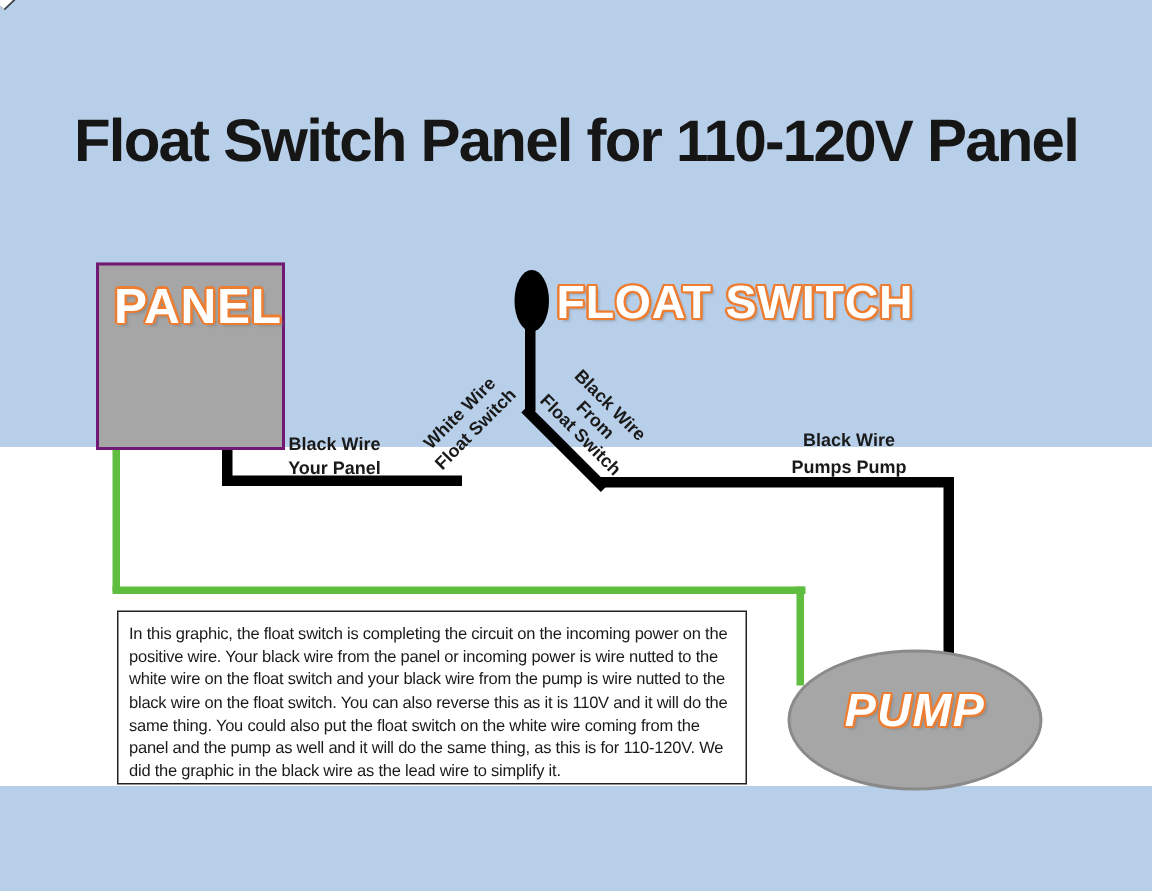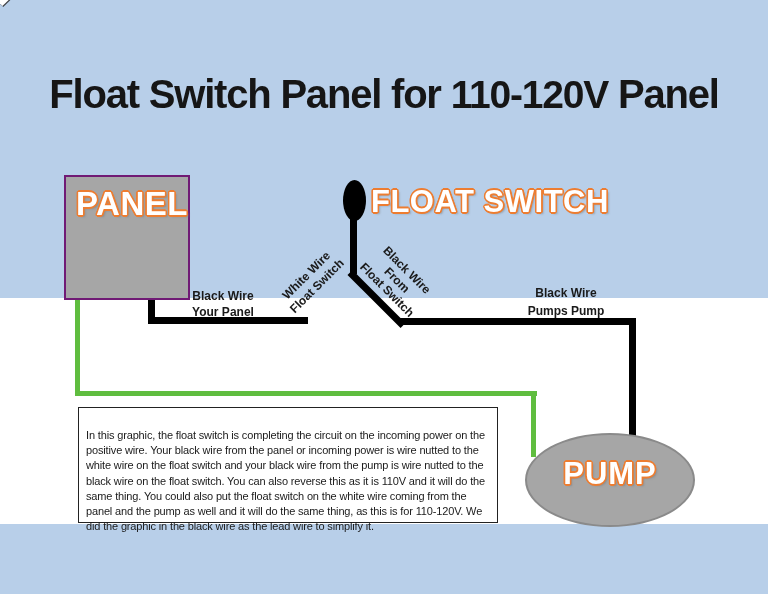--- a/index.html
+++ b/index.html
@@ -44,21 +44,21 @@
     position:absolute;left:343px;top:180px;width:23px;height:41px;
     border-radius:50%;background:var(--wire-black,#000);
   }
   .float-switch-label{position:absolute;left:371px;top:184px;font-size:31px;letter-spacing:.5px;}
   
   .pump{
     position:absolute;left:525px;top:433px;width:170px;height:94px;
     border-radius:50%;background:var(--panel-gray,#a6a6a6);border:2px solid #8a8a8a;
     box-sizing:border-box;display:flex;align-items:center;justify-content:center;
   }
-  .pump-label{font-size:31px;letter-spacing:1px;transform:translateY(-6px);}
+  .pump-label{font-size:31px;letter-spacing:1px;transform:translateY(-6px);font-style:italic;}
   
   .wire{position:absolute;background:var(--wire-black,#000);}
   .wire.green{background:var(--wire-green,#5fbd3f);}
   .g-v1{left:75px;top:294px;width:5px;height:100px;}
   .g-h1{left:75px;top:391px;width:462px;height:5px;}
   .g-v2{left:531px;top:391px;width:5px;height:66px;}
   .b-v1{left:148px;top:294px;width:7px;height:30px;}
   .b-h1{left:148px;top:317px;width:160px;height:7px;}
   .b-diag{left:350px;top:269px;width:75px;height:7px;transform:rotate(45deg);transform-origin:0 50%;}
   .w-diag{
@@ -74,21 +74,21 @@
     position:absolute;font-size:12px;font-weight:700;color:#1a1a1a;
     text-align:center;line-height:16px;
   }
   .lbl-panel{left:178px;top:288px;width:90px;}
   .lbl-pump{left:518px;top:284px;width:96px;line-height:18px;}
   .lbl-white{left:266px;top:266px;width:92px;transform:rotate(-45deg);line-height:15px;}
   .lbl-switch{left:351px;top:259px;width:92px;transform:rotate(45deg);line-height:14px;}
   
   .desc{
     position:absolute;left:78px;top:407px;width:420px;height:116px;box-sizing:border-box;
-    background:#fff;border:1.5px solid #222;padding:20px 7px;
+    background:#fff;border:1.5px solid #222;padding:8px 7px;
     font-size:11px;line-height:15.2px;letter-spacing:-.15px;color:#1a1a1a;
   }
 </style>
 </head>
 <body>
 
 <div id="stage">
 
   <div class="band-white"></div>
 

